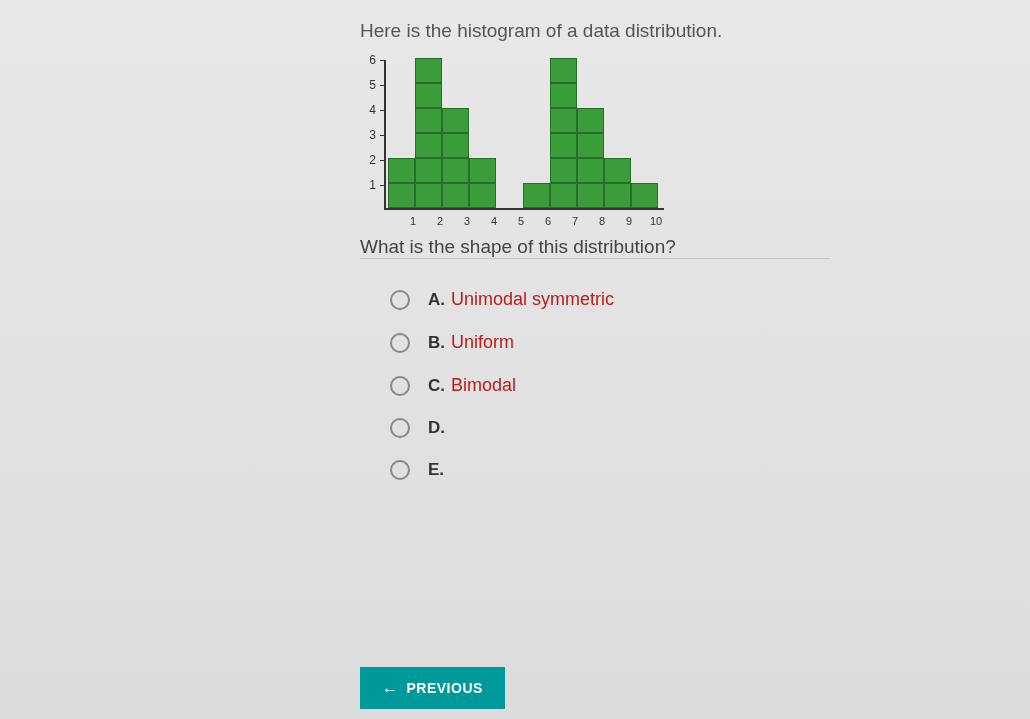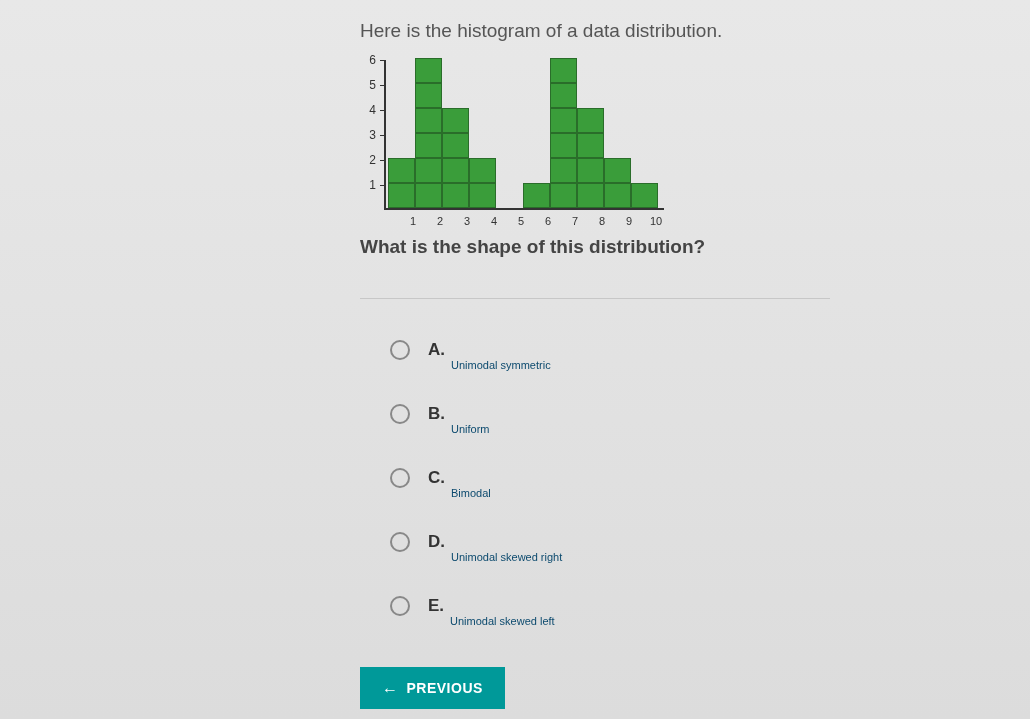--- a/index.html
+++ b/index.html
@@ -86,22 +86,20 @@
       position: absolute;
       top: 2px;
       font-size: 11px;
       color: #333;
       transform: translateX(-50%);
     }
     .sub-question {
       font-size: 19px;
       color: #444;
       margin-left: 0;
-      margin-bottom: 40px;
-      font-weight: bold;
     }
     .divider {
       width: 470px;
       height: 1px;
       background: rgba(0,0,0,0.12);
       margin-bottom: 30px;
     }
     .options {
       padding-left: 30px;
     }
@@ -119,23 +117,22 @@
       margin-right: 18px;
       background: transparent;
     }
     .option-letter {
       font-weight: bold;
       font-size: 17px;
       color: #333;
       margin-right: 6px;
     }
     .option-text {
-      font-size: 11px;
-      color: #0c4a6e;
-      margin-top: 30px;
+      font-size: 18px;
+      color: #b91c1c;
     }
     .prev-button {
       position: absolute;
       bottom: 10px;
       left: 360px;
       background: #009999;
       color: #fff;
       font-size: 14px;
       font-weight: bold;
       padding: 12px 22px;
@@ -252,26 +249,24 @@
         <span class="option-text">Uniform</span>
       </div>
       <div class="option">
         <div class="radio"></div>
         <span class="option-letter">C.</span>
         <span class="option-text">Bimodal</span>
       </div>
       <div class="option">
         <div class="radio"></div>
         <span class="option-letter">D.</span>
-        <span class="option-text">Unimodal skewed right</span>
       </div>
       <div class="option">
         <div class="radio"></div>
         <span class="option-letter">E.</span>
-        <span class="option-text">Unimodal skewed left</span>
       </div>
     </div>
 </div>
 
 <button class="prev-button">
   <span class="arrow">←</span>
   <span>PREVIOUS</span>
 </button>
 
 </body></html>

